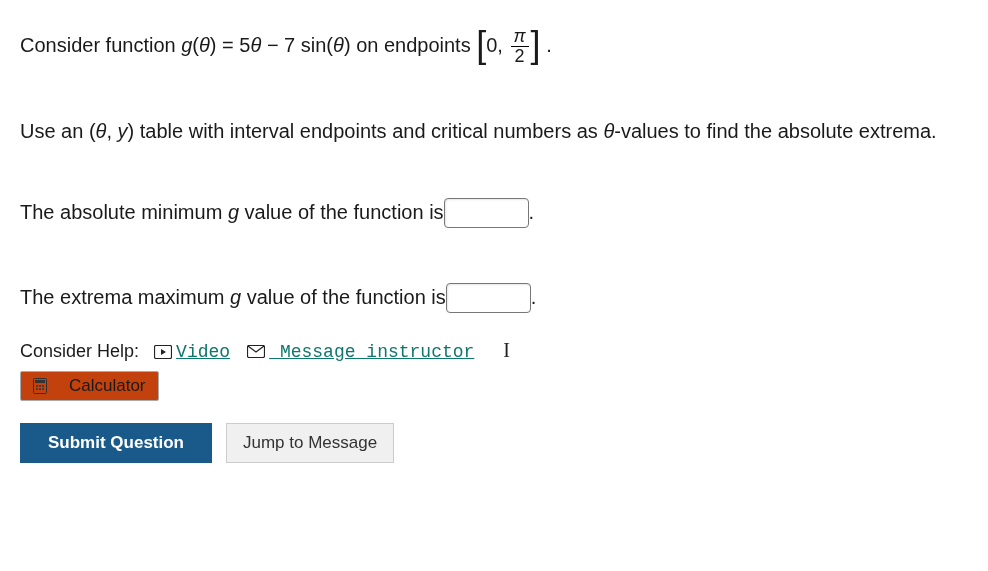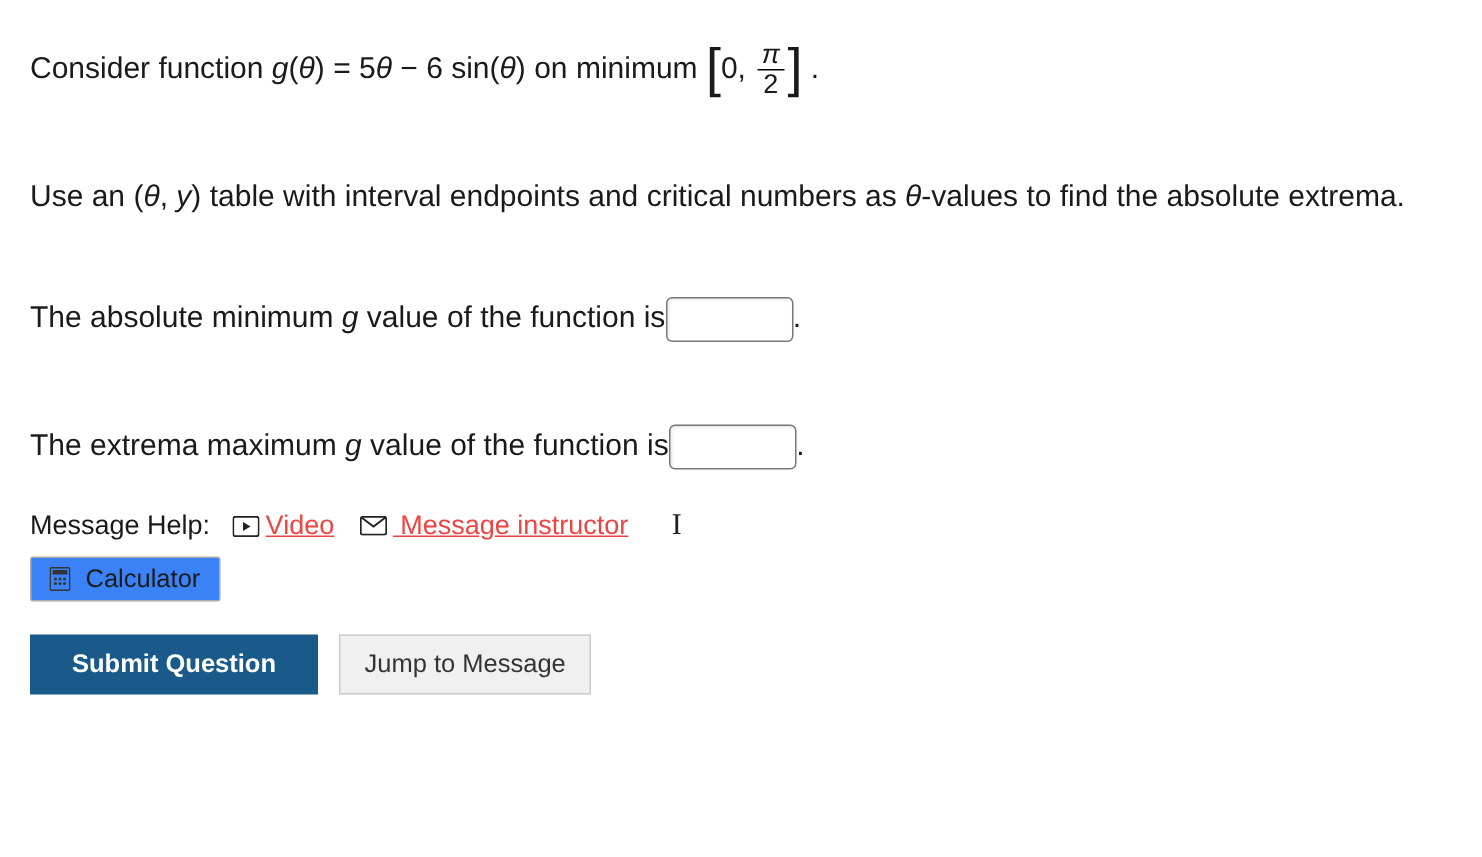--- a/index.html
+++ b/index.html
@@ -68,36 +68,37 @@
       font-size: 16px;
       padding: 2px 6px;
       box-shadow: inset 1px 1px 2px rgba(0,0,0,0.1);
     }
     .help-section {
       margin-top: 12px;
       font-size: 18px;
       line-height: 1.9;
     }
     .help-link {
-      color: #ef4444;
+      color: #0f766e;
       text-decoration: underline;
       margin-left: 4px;
       margin-right: 12px;
+      font-family: Liberation Mono, monospace;
     }
     .icon {
       display: inline-flex;
       align-items: center;
       vertical-align: middle;
     }
     .calculator-btn {
       display: inline-flex;
       align-items: center;
-      gap: 10px;
+      gap: 22px;
       border: 1px solid #aaa;
-      background: #3b82f6;
+      background: #c2410c;
       padding: 4px 12px;
       font-size: 17px;
       color: #1a1a1a;
       cursor: pointer;
       border-radius: 2px;
       margin-top: 2px;
     }
     .button-row {
       margin-top: 18px;
       display: flex;
@@ -128,22 +129,22 @@
       color: #222;
     }
   </style>
 </head>
 <body>
 
 <div class="problem-text">
   <span>Consider function </span>
   <span class="italic">g</span><span>(</span><span class="italic">θ</span><span>)</span>
   <span> = </span>
-  <span>5</span><span class="italic">θ</span><span> − 6 sin(</span><span class="italic">θ</span><span>)</span>
-  <span> on minimum </span>
+  <span>5</span><span class="italic">θ</span><span> − 7 sin(</span><span class="italic">θ</span><span>)</span>
+  <span> on endpoints </span>
   <span class="bracket">[</span><span>0, </span><span class="frac"><span class="num italic">π</span><span class="den">2</span></span><span class="bracket">]</span>
   <span>.</span>
 </div>
 
 <div class="instruction">
   <span>Use an (</span><span class="italic">θ</span><span>, </span><span class="italic">y</span><span>) table with interval endpoints and critical numbers as </span><span class="italic">θ</span><span>-values to find the absolute extrema.</span>
 </div>
 
 <div class="answer-line">
   <span>
@@ -155,21 +156,21 @@
 
 <div class="answer-line" style="margin-bottom:18px;">
   <span>
     <span>The extrema maximum </span><span class="italic">g</span><span> value of the function is </span>
   </span>
   <input type="text" class="answer-input" style="">
   <span>.</span>
 </div>
 
 <div class="help-section">
-  <span>Message Help:</span>
+  <span>Consider Help:</span>
   &nbsp;
   <span class="icon">
     <svg width="18" height="14" viewBox="0 0 18 14">
         <rect x="0.5" y="0.5" width="17" height="13" rx="1.5" fill="none" stroke="#222" stroke-width="1.2"></rect>
         <polygon points="7,4 7,10 12,7" fill="#222"></polygon>
       </svg>
   </span><a href="#" class="help-link">Video</a>
   <span class="icon">
     <svg width="18" height="13" viewBox="0 0 18 13">
         <rect x="0.5" y="0.5" width="17" height="12" rx="1.5" fill="none" stroke="#222" stroke-width="1.2"></rect>

